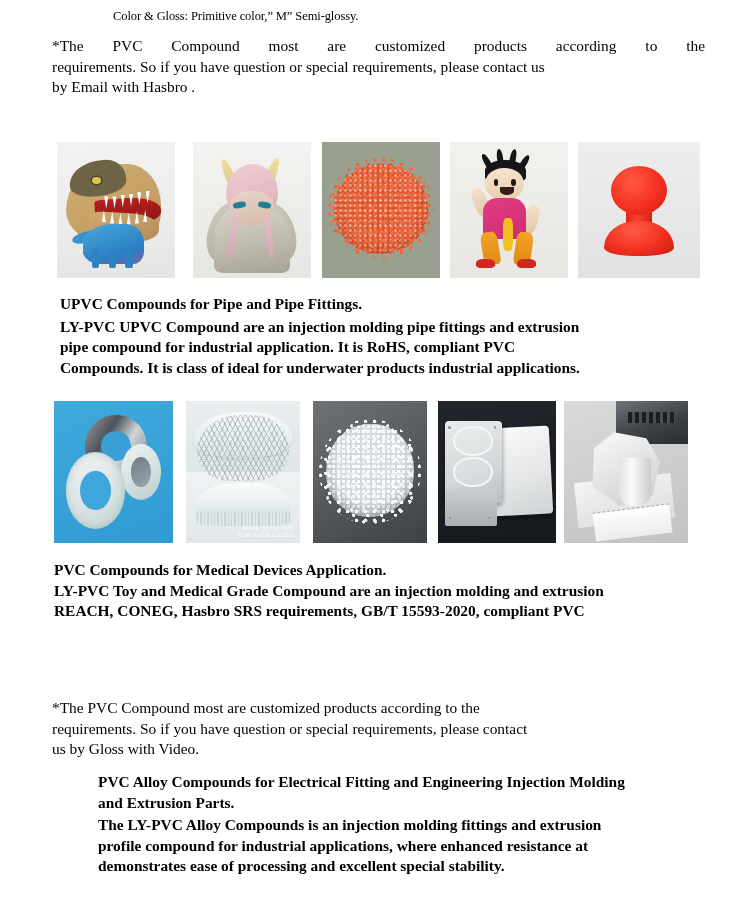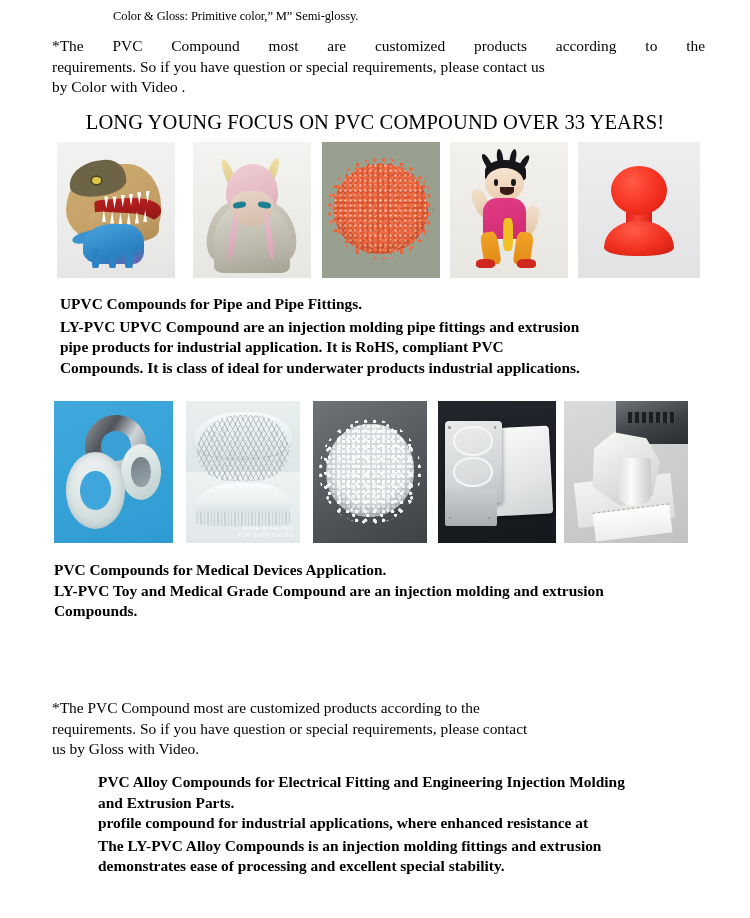--- a/index.html
+++ b/index.html
@@ -416,24 +416,23 @@
 </head>
 <body>
 
 <div class="page">
 
   <div class="caption-small">Color &amp; Gloss: Primitive color,” M” Semi-glossy.</div>
 
   <div class="para para-note1">
     <div class="l1">*The  PVC  Compound  most  are  customized  products  according  to  the</div>
     <div>requirements. So if you have question or special requirements, please contact us</div>
-    <div>by Color with Video .</div>
+    <div>by Email with Hasbro .</div>
   </div>
 
-  <div class="headline">LONG YOUNG FOCUS ON PVC COMPOUND OVER 33 YEARS!</div>
 
   <div class="img-row">
 
     <div class="photo ph-trex" style="left:57px; top:142px; width:118px; height:136px;">
       <div class="inner">
         <div class="trex-head"></div>
         <div class="trex-crest"></div>
         <div class="trex-eye"></div>
         <div class="trex-mouth"></div>
         <div class="tooth up" style="left:40%; top:40%;"></div>
@@ -506,21 +505,21 @@
         <div class="knob-stem"></div>
         <div class="knob-base"></div>
         <div class="knob-ball"></div>
       </div>
     </div>
   </div>
 
   <div class="para bold" style="left:60px; top:294px; width:650px;">
     <div>UPVC Compounds for Pipe and Pipe Fittings.</div>
     <div style="margin-top:2px;">LY-PVC UPVC Compound are an injection molding pipe fittings and extrusion</div>
-    <div>pipe  products  for  industrial  application.  It  is  RoHS,  compliant  PVC</div>
+    <div>pipe  compound  for  industrial  application.  It  is  RoHS,  compliant  PVC</div>
     <div>Compounds. It is class of ideal for underwater products industrial applications.</div>
   </div>
 
   <div class="img-row">
 
     <div class="photo ph-gasket" style="left:54px; top:401px; width:119px; height:142px;">
       <div class="inner">
         <div class="gask-metal"></div>
         <div class="gask-small"></div>
         <div class="gask-white"></div>
@@ -573,30 +572,30 @@
         <div class="pt-body"></div>
         <div class="pt-tube"></div>
         <div class="pt-paper"></div>
       </div>
     </div>
   </div>
 
   <div class="para bold" style="left:54px; top:560px; width:650px;">
     <div>PVC Compounds for Medical Devices Application.</div>
     <div style="margin-top:0;">LY-PVC Toy and Medical Grade Compound are an injection molding and extrusion</div>
-    <div>Compounds.</div>
+    <div>REACH, CONEG, Hasbro SRS requirements, GB/T 15593-2020, compliant PVC</div>
   </div>
 
   <div class="para" style="left:52px; top:698px; width:635px;">
     <div class="l1">*The  PVC  Compound  most  are  customized  products  according  to  the</div>
     <div>requirements. So if you have question or special requirements, please contact</div>
     <div>us by Gloss with Video.</div>
   </div>
 
   <div class="para bold" style="left:54px; top:772px; width:650px;margin-left:44px;">
     <div>PVC Alloy Compounds for Electrical Fitting and Engineering Injection    Molding</div>
     <div>and Extrusion Parts.</div>
+    <div style="margin-top:2px;">The    LY-PVC Alloy Compounds is an injection molding fittings and extrusion</div>
     <div>profile  compound  for  industrial  applications,  where  enhanced  resistance  at</div>
-    <div style="margin-top:2px;">The    LY-PVC Alloy Compounds is an injection molding fittings and extrusion</div>
     <div>demonstrates ease of processing and excellent special stability.</div>
   </div>
 
 </div>
 
 </body></html>

